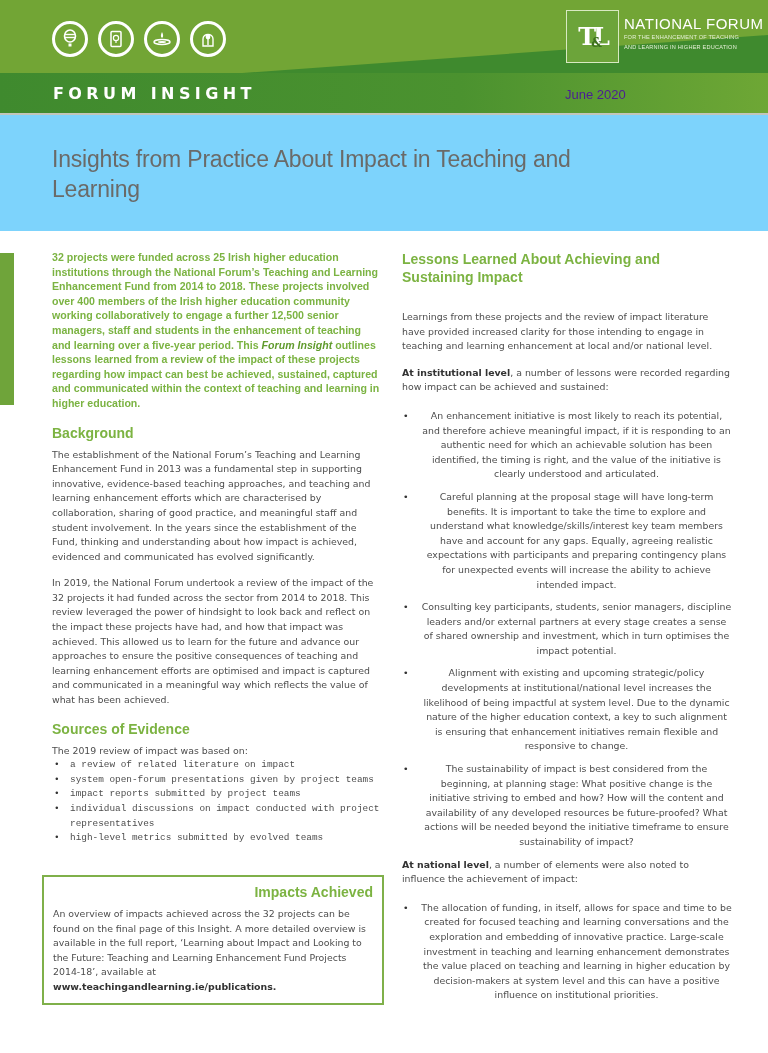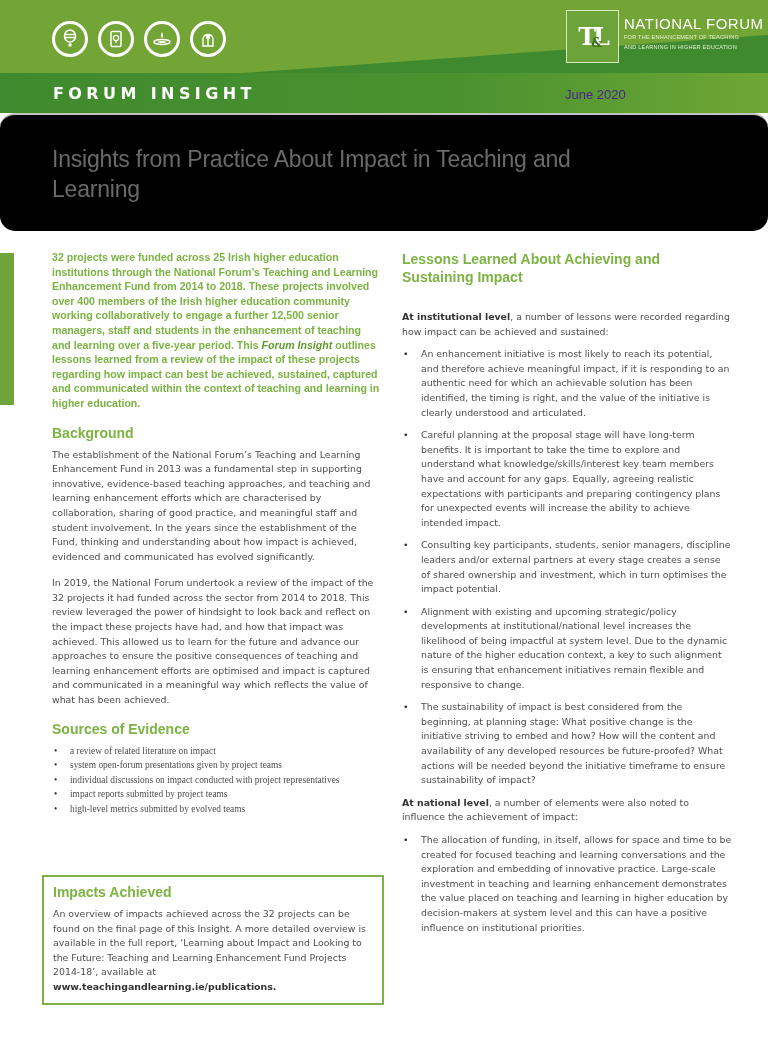--- a/index.html
+++ b/index.html
@@ -17,21 +17,21 @@
   .date { position: absolute; left: 565px; top: 87px; font-family: "Liberation Sans", sans-serif; font-size: 13px; color: #4c1d95; }
   .logo { position: absolute; left: 566px; top: 10px; display: flex; align-items: flex-start; }
   .logo-box { width: 53px; height: 53px; border: 1.5px solid #d8e9c2; background: #6ca43a; display: flex; align-items: center; justify-content: center; }
   .logo-mark { font-family: "DejaVu Serif", serif; font-weight: bold; font-size: 24px; color: #ffffff; letter-spacing: -3px; position: relative; }
   .logo-mark .amp { font-size: 12px; position: absolute; left: 13px; top: 14px; color: #3d6f1f; }
   .logo-text { margin-left: 5px; padding-top: 6px; color: #ffffff; }
   .logo-title { font-family: "Liberation Sans", sans-serif; font-size: 15px; letter-spacing: 0.5px; line-height: 16px; }
   .logo-sub { font-family: "Liberation Sans", sans-serif; font-size: 5.6px; letter-spacing: 0.2px; line-height: 10px; color: #e6f1d8; }
 
   
-  .title-band { position: absolute; left: 0; top: 113px; width: 768px; height: 118px; background: #000000; border-top: 2px solid #c2c5bb; border-radius: 15px; }
+  .title-band { position: absolute; left: 0; top: 113px; width: 768px; height: 118px; background: #7dd3fc; border-top: 2px solid #c2c5bb; }
   .page-title { position: absolute; left: 52px; top: 29px; width: 600px; font-family: "Liberation Sans", sans-serif; font-size: 23px; line-height: 30px; color: #6a6a68; font-weight: normal; letter-spacing: -0.2px; }
 
   
   .accent-bar { position: absolute; left: 0; top: 253px; width: 14px; height: 152px; background: #6fa43a; }
 
   
   .col-left { position: absolute; left: 52px; top: 250px; width: 328px; }
   .col-right { position: absolute; left: 402px; top: 250px; width: 330px; }
 
   .intro { font-family: "Liberation Sans", sans-serif; font-weight: bold; font-size: 10.6px; line-height: 14.6px; color: #7bb342; }
@@ -39,33 +39,33 @@
 
   h2 { font-family: "Liberation Sans", sans-serif; font-weight: bold; font-size: 14px; color: #7cb342; line-height: 18px; }
   .h-bg { margin-top: 13px; margin-bottom: 6px; }
   .h-src { margin-top: 12px; margin-bottom: 6px; }
 
   p.body { font-family: "DejaVu Sans", sans-serif; font-size: 9.4px; line-height: 14.6px; color: #4d4d4d; }
   p.body + p.body { margin-top: 12px; }
   b { font-weight: bold; color: #333333; }
 
   ul.evidence { list-style: none; margin-top: 0; }
-  ul.evidence li { position: relative; padding-left: 18px; font-family: Liberation Serif, serif; font-size: 9.4px; line-height: 14.6px; color: #4d4d4d; }
+  ul.evidence li { position: relative; padding-left: 18px; font-family: Liberation Mono, monospace; font-size: 9.4px; line-height: 14.6px; color: #4d4d4d; }
   ul.evidence li::before { content: "•"; position: absolute; left: 2px; top: 0; color: #333; }
 
   .impacts-box { position: absolute; left: 42px; top: 875px; width: 342px; height: 130px; border: 2px solid #7fb04a; padding: 6px 9px; }
-  .impacts-box h2 { margin-bottom: 6px; }
+  .impacts-box h2 { margin-bottom: 6px; text-align: right; }
   .impacts-box p { font-family: "DejaVu Sans", sans-serif; font-size: 9.4px; line-height: 14.6px; color: #4d4d4d; }
 
   .h-lessons { margin-bottom: 24px; font-size: 14px; line-height: 18px; }
   ul.lessons { list-style: none; }
   ul.lessons li { position: relative; padding-left: 19px; font-family: "DejaVu Sans", sans-serif; font-size: 9.4px; line-height: 14.6px; color: #4d4d4d; margin-bottom: 8px; }
   ul.lessons li::before { content: "•"; position: absolute; left: 1px; top: 0; color: #333; }
   .para-gap { margin-top: 14px; }
-  .list-gap { margin-top: 8px; }
+  .list-gap { margin-top: 14px; text-align: center; }
 </style>
 </head>
 <body>
 
 <div class="header">
   <svg class="header-wedge" viewBox="0 0 768 75" preserveAspectRatio="none">
     <polygon points="215,75 768,35 768,75" fill="#3f8a2e"></polygon>
   </svg>
   <div class="header-band"></div>
 
@@ -123,36 +123,38 @@
 <div class="accent-bar"></div>
 
 <div class="col-left">
   <p class="intro"><span>32 projects were funded across 25 Irish higher education institutions through the National Forum’s Teaching and Learning Enhancement Fund from 2014 to 2018. These projects involved over 400 members of the Irish higher education community working collaboratively to engage a further 12,500 senior managers, staff and students in the enhancement of teaching and learning over a five-year period. This </span><em>Forum Insight</em><span> outlines lessons learned from a review of the impact of these projects regarding how impact can best be achieved, sustained, captured and communicated within the context of teaching and learning in higher education.</span></p>
 
   <h2 class="h-bg">Background</h2>
   <p class="body">The establishment of the National Forum’s Teaching and Learning Enhancement Fund in 2013 was a fundamental step in supporting innovative, evidence-based teaching approaches, and teaching and learning enhancement efforts which are characterised by collaboration, sharing of good practice, and meaningful staff and student involvement. In the years since the establishment of the Fund, thinking and understanding about how impact is achieved, evidenced and communicated has evolved significantly.</p>
   <p class="body">In 2019, the National Forum undertook a review of the impact of the 32 projects it had funded across the sector from 2014 to 2018. This review leveraged the power of hindsight to look back and reflect on the impact these projects have had, and how that impact was achieved. This allowed us to learn for the future and advance our approaches to ensure the positive consequences of teaching and learning enhancement efforts are optimised and impact is captured and communicated in a meaningful way which reflects the value of what has been achieved.</p>
 
   <h2 class="h-src">Sources of Evidence</h2>
+  <p class="body">The 2019 review of impact was based on:</p>
   <ul class="evidence">
     <li>a review of related literature on impact</li>
     <li>system open-forum presentations given by project teams</li>
+    <li>impact reports submitted by project teams</li>
     <li>individual discussions on impact conducted with project representatives</li>
-    <li>impact reports submitted by project teams</li>
     <li>high-level metrics submitted by evolved teams</li>
   </ul>
 </div>
 
 <div class="impacts-box">
   <h2>Impacts Achieved</h2>
   <p><span>An overview of impacts achieved across the 32 projects can be found on the final page of this Insight. A more detailed overview is available in the full report, ‘Learning about Impact and Looking to the Future: Teaching and Learning Enhancement Fund Projects 2014-18’, available at </span><b>www.teachingandlearning.ie/publications.</b></p>
 </div>
 
 <div class="col-right">
   <h2 class="h-lessons">Lessons Learned About Achieving and Sustaining Impact</h2>
+  <p class="body">Learnings from these projects and the review of impact literature have provided increased clarity for those intending to engage in teaching and learning enhancement at local and/or national level.</p>
 
   <p class="body para-gap"><b>At institutional level</b><span>, a number of lessons were recorded regarding how impact can be achieved and sustained:</span></p>
   <ul class="lessons list-gap">
     <li>An enhancement initiative is most likely to reach its potential, and therefore achieve meaningful impact, if it is responding to an authentic need for which an achievable solution has been identified, the timing is right, and the value of the initiative is clearly understood and articulated.</li>
     <li>Careful planning at the proposal stage will have long-term benefits. It is important to take the time to explore and understand what knowledge/skills/interest key team members have and account for any gaps. Equally, agreeing realistic expectations with participants and preparing contingency plans for unexpected events will increase the ability to achieve intended impact.</li>
     <li>Consulting key participants, students, senior managers, discipline leaders and/or external partners at every stage creates a sense of shared ownership and investment, which in turn optimises the impact potential.</li>
     <li>Alignment with existing and upcoming strategic/policy developments at institutional/national level increases the likelihood of being impactful at system level. Due to the dynamic nature of the higher education context, a key to such alignment is ensuring that enhancement initiatives remain flexible and responsive to change.</li>
     <li>The sustainability of impact is best considered from the beginning, at planning stage: What positive change is the initiative striving to embed and how? How will the content and availability of any developed resources be future-proofed? What actions will be needed beyond the initiative timeframe to ensure sustainability of impact?</li>
   </ul>
 

